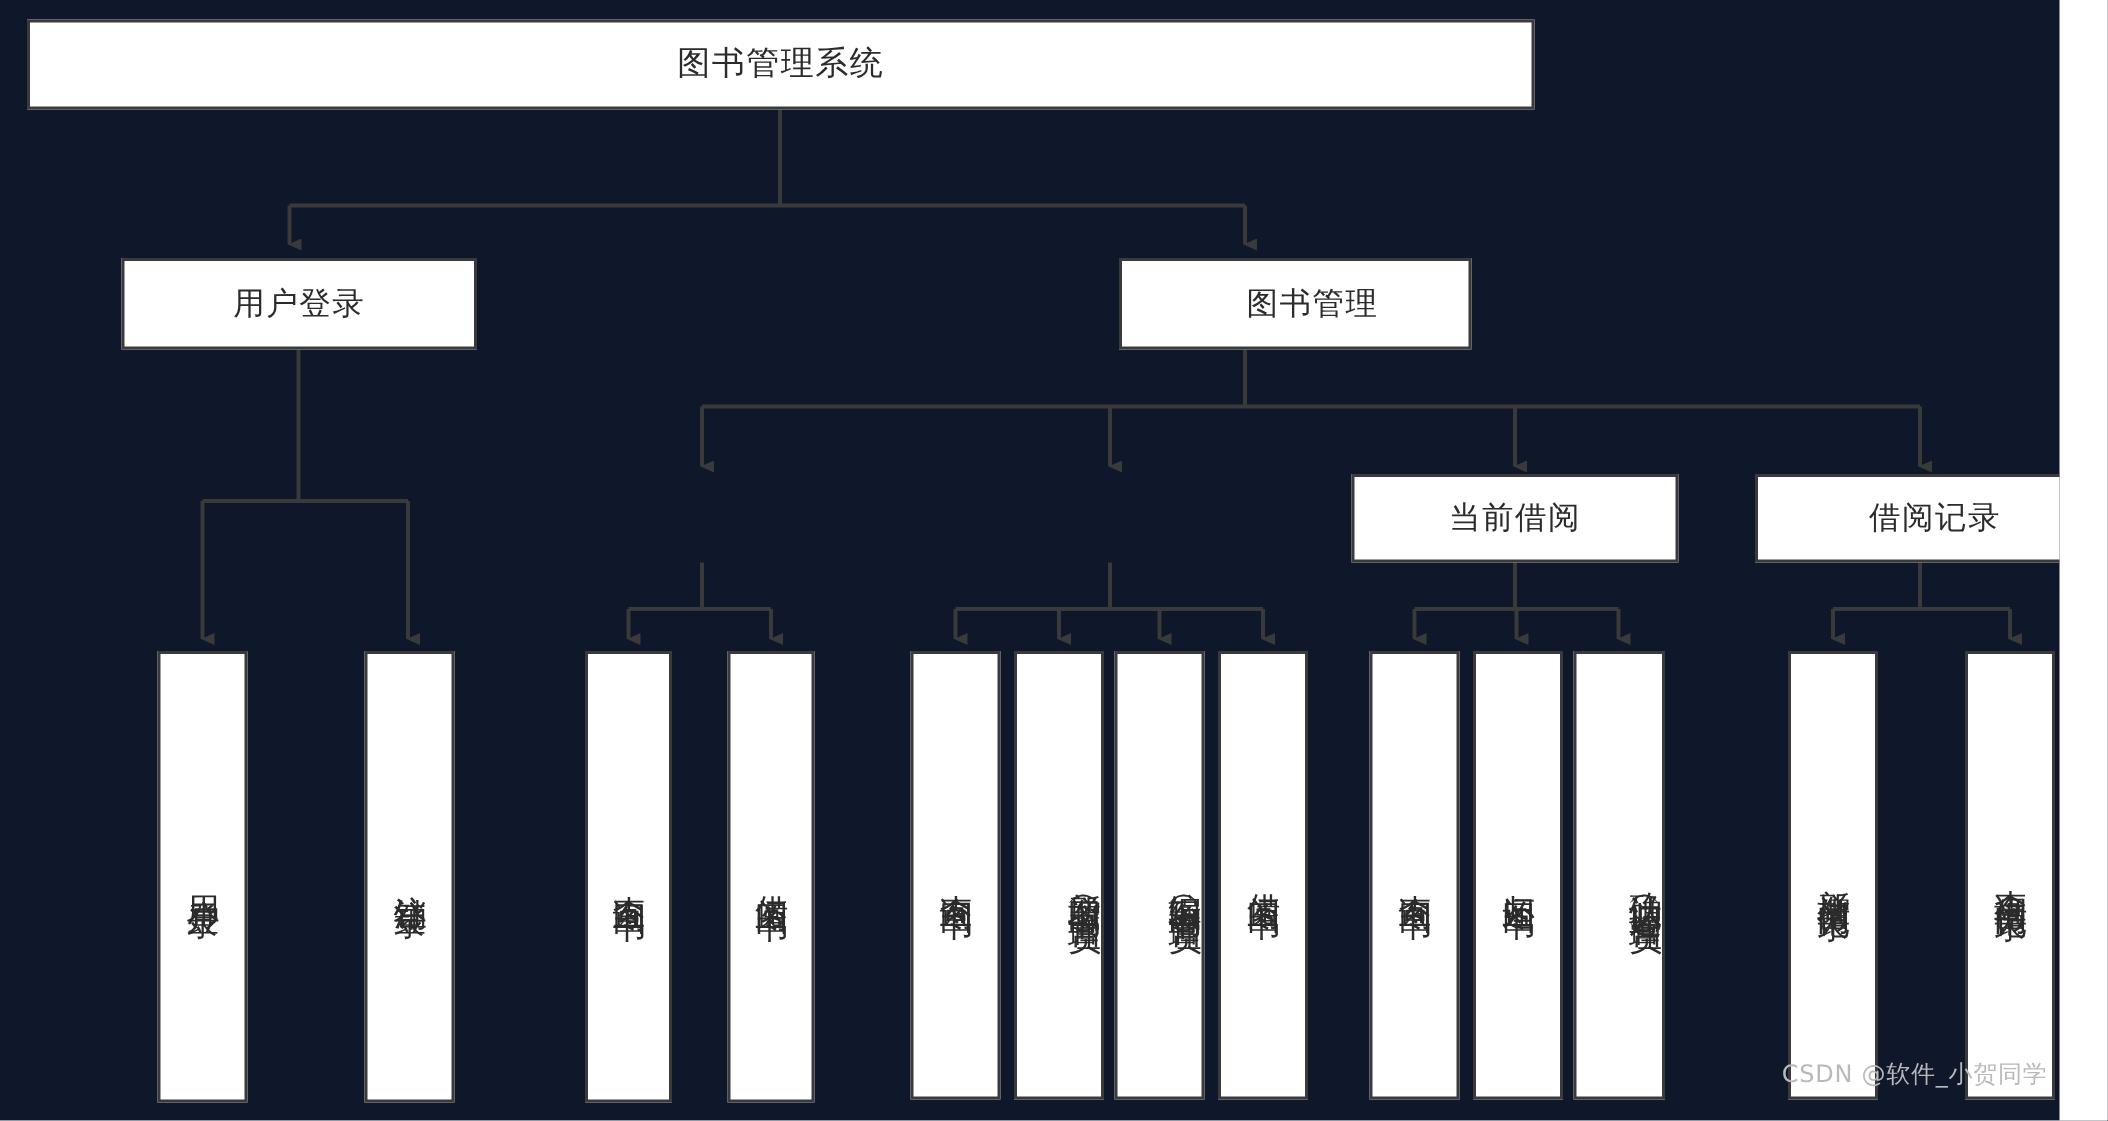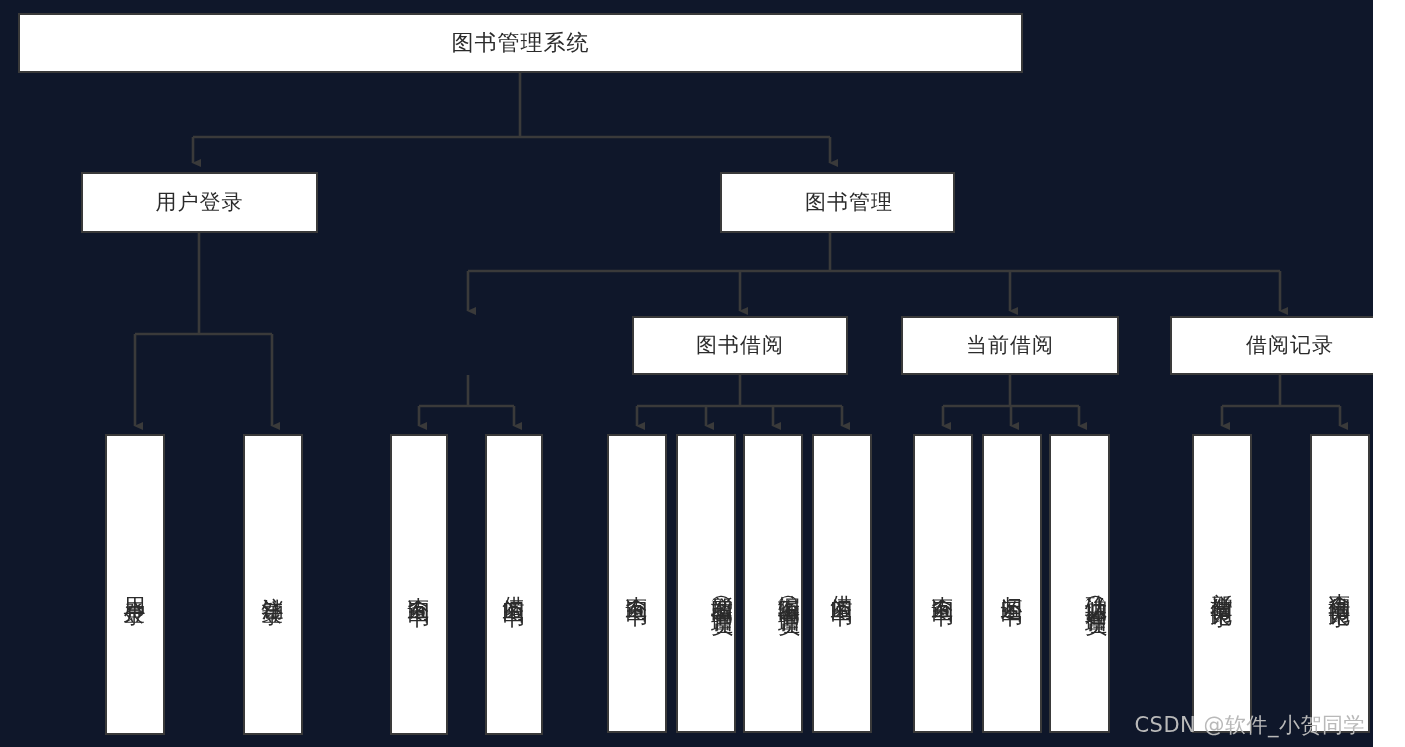--- a/index.html
+++ b/index.html
@@ -61,22 +61,22 @@
     text-orientation: upright;
     white-space: nowrap;
   }
   .node-v-center {
     align-items: center;
     padding-top: 0;
   }
   #watermark {
     position: absolute;
     right: 8px;
-    bottom: 8px;
-    font-size: 21px;
+    bottom: 20px;
+    font-size: 16px;
     color: #b9b9b9;
     letter-spacing: 0.5px;
     white-space: nowrap;
     pointer-events: none;
   }
 </style>
 </head>
 <body>
 
 <div id="diagram-root">
@@ -133,24 +133,23 @@
       <path d="M1222,406 L1340,406"></path>
       <path d="M1222,406 L1222,426" marker-end="url(#arrowhead)"></path>
       <path d="M1340,406 L1340,426" marker-end="url(#arrowhead)"></path>
     </g>
   </svg>
 
   <div class="node node-h node-root" style="left:18px; top:13px; width:1005px; height:60px;">图书管理系统</div>
 
   <div class="node node-h" style="left:81px; top:172px; width:237px; height:61px;">用户登录</div>
 
-  <div class="node node-h" style="left:720px; top:172px; width:235px; height:61px;padding-left:23px;">图书管理</div>
-
-
-  <div class="node node-h" style="left:632px; top:316px; width:216px; height:59px;">图书借阅</div>
+  <div class="node node-h" style="left:746px; top:172px; width:235px; height:61px;padding-left:23px;">图书管理</div>
+
+
 
   <div class="node node-h" style="left:901px; top:316px; width:218px; height:59px;text-align:right;">当前借阅</div>
 
   <div class="node node-h" style="left:1170px; top:316px; width:220px; height:59px;padding-left:20px;">借阅记录</div>
 
   <div class="node node-v node-v-center" style="left:105px; top:434px; width:60px; height:301px;">
     <span class="vtext">用户登录</span>
   </div>
 
   <div class="node node-v node-v-center" style="left:243px; top:434px; width:60px; height:301px;">

